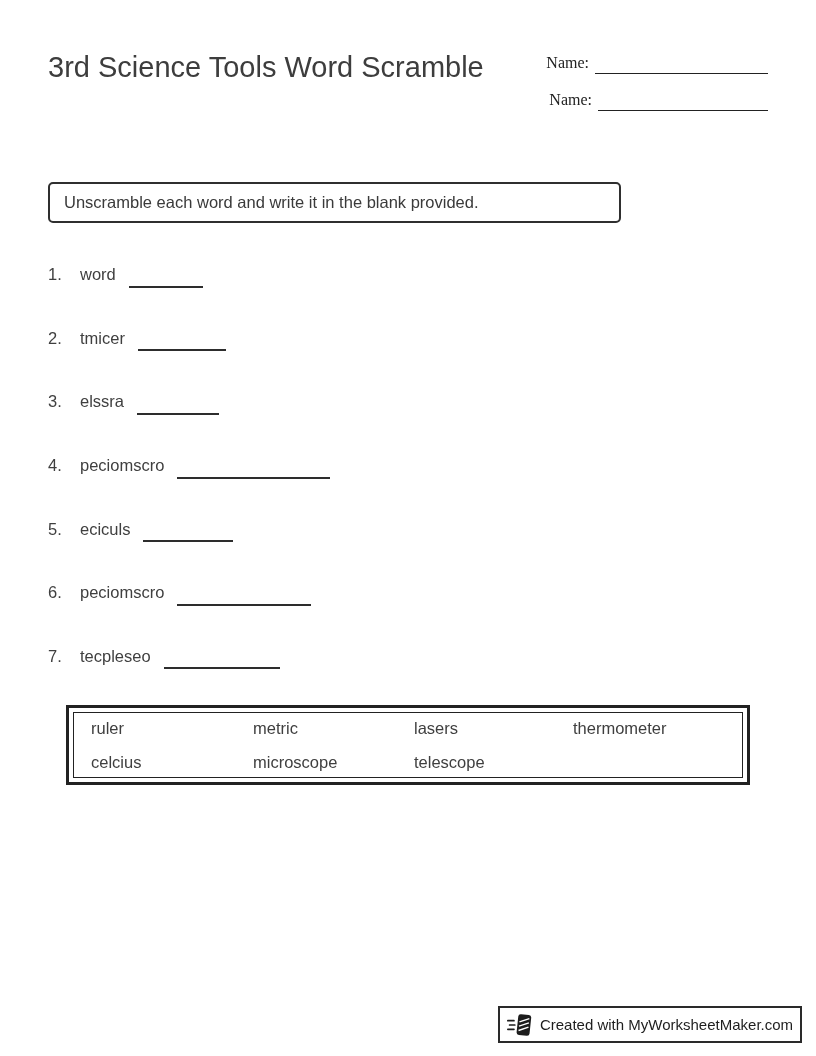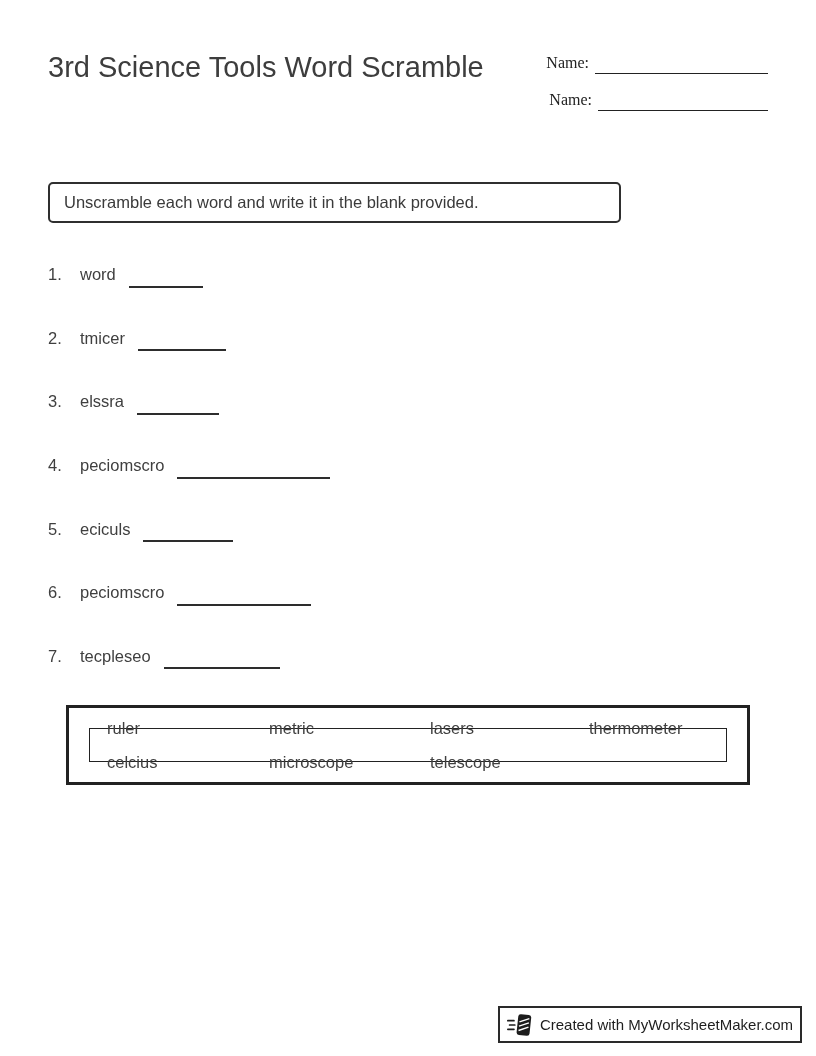--- a/index.html
+++ b/index.html
@@ -86,21 +86,21 @@
     margin-left: 13px;
     transform: translateY(5px);
   }
   .wordbank {
     position: absolute;
     left: 66px;
     top: 705px;
     width: 684px;
     height: 80px;
     border: 3px solid #222222;
-    padding: 20px;
+    padding: 4px;
     background: #ffffff;
   }
   .wordbank-inner {
     width: 100%;
     height: 100%;
     border: 1.5px solid #222222;
     display: grid;
     grid-template-columns: 162px 161px 159px auto;
     align-content: center;
     padding-left: 17px;

